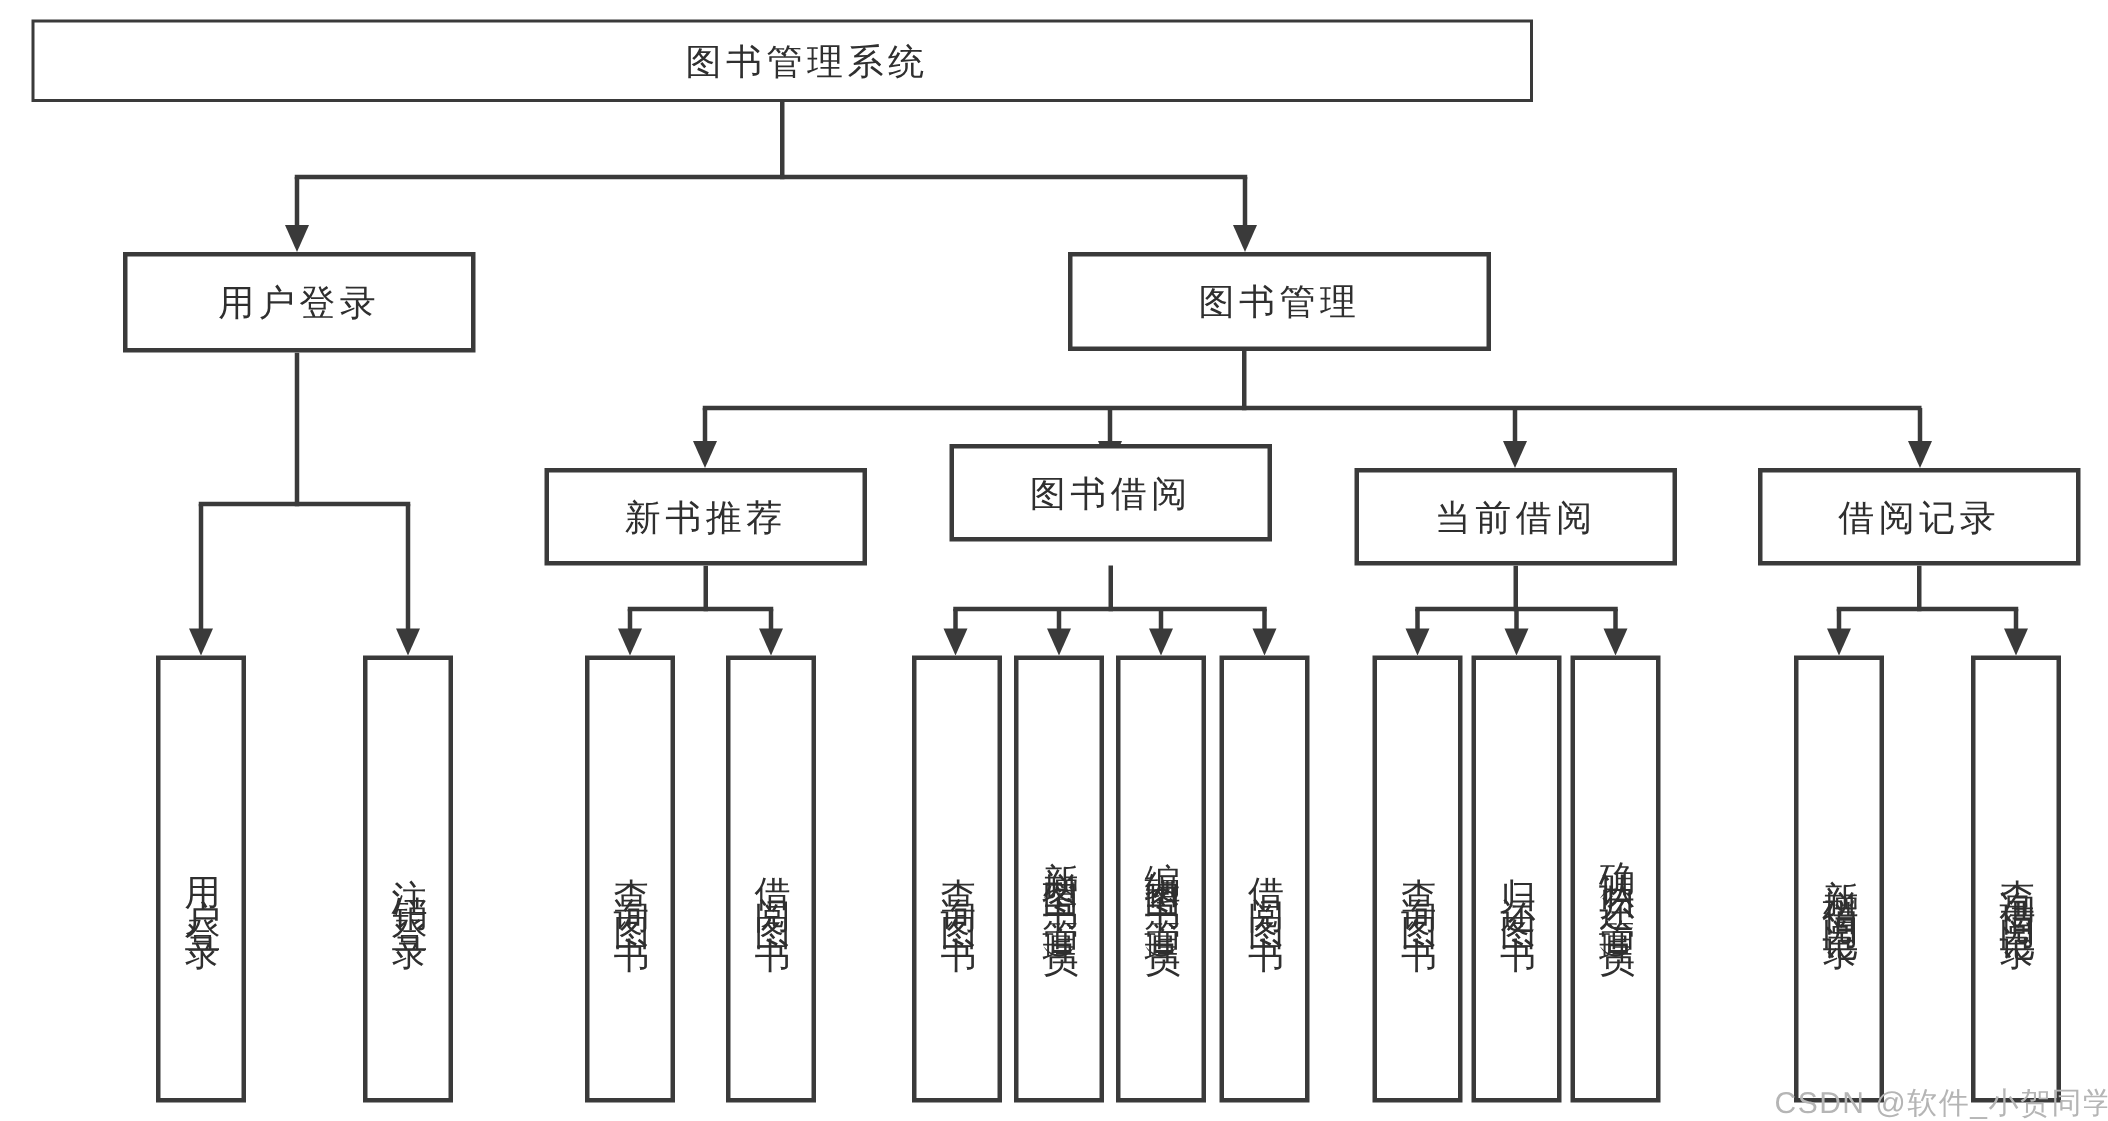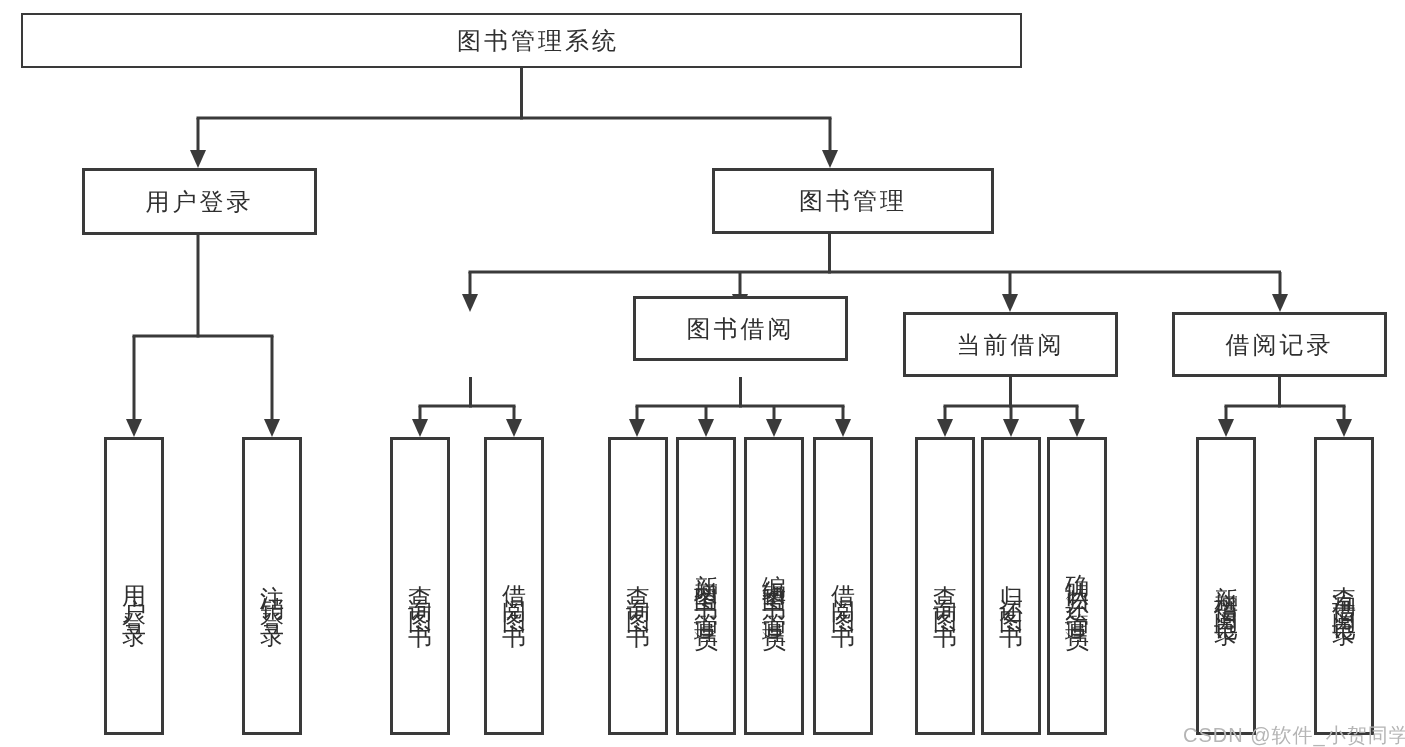--- a/index.html
+++ b/index.html
@@ -121,20 +121,23 @@
     <span>图书管理系统</span>
   </div>
 
   <div class="node hbox" style="left:82px;top:168px;width:235px;height:67px;">
     <span>用户登录</span>
   </div>
   <div class="node hbox" style="left:712px;top:168px;width:282px;height:66px;">
     <span>图书管理</span>
   </div>
 
+  <div class="node hbox" style="left:363px;top:312px;width:215px;height:65px;">
+    <span>新书推荐</span>
+  </div>
   <div class="node hbox" style="left:633px;top:296px;width:215px;height:65px;">
     <span>图书借阅</span>
   </div>
   <div class="node hbox" style="left:1172px;top:312px;width:215px;height:65px;">
     <span>借阅记录</span>
   </div>
   <div class="node hbox" style="left:903px;top:312px;width:215px;height:65px;">
     <span>当前借阅</span>
   </div>
 

